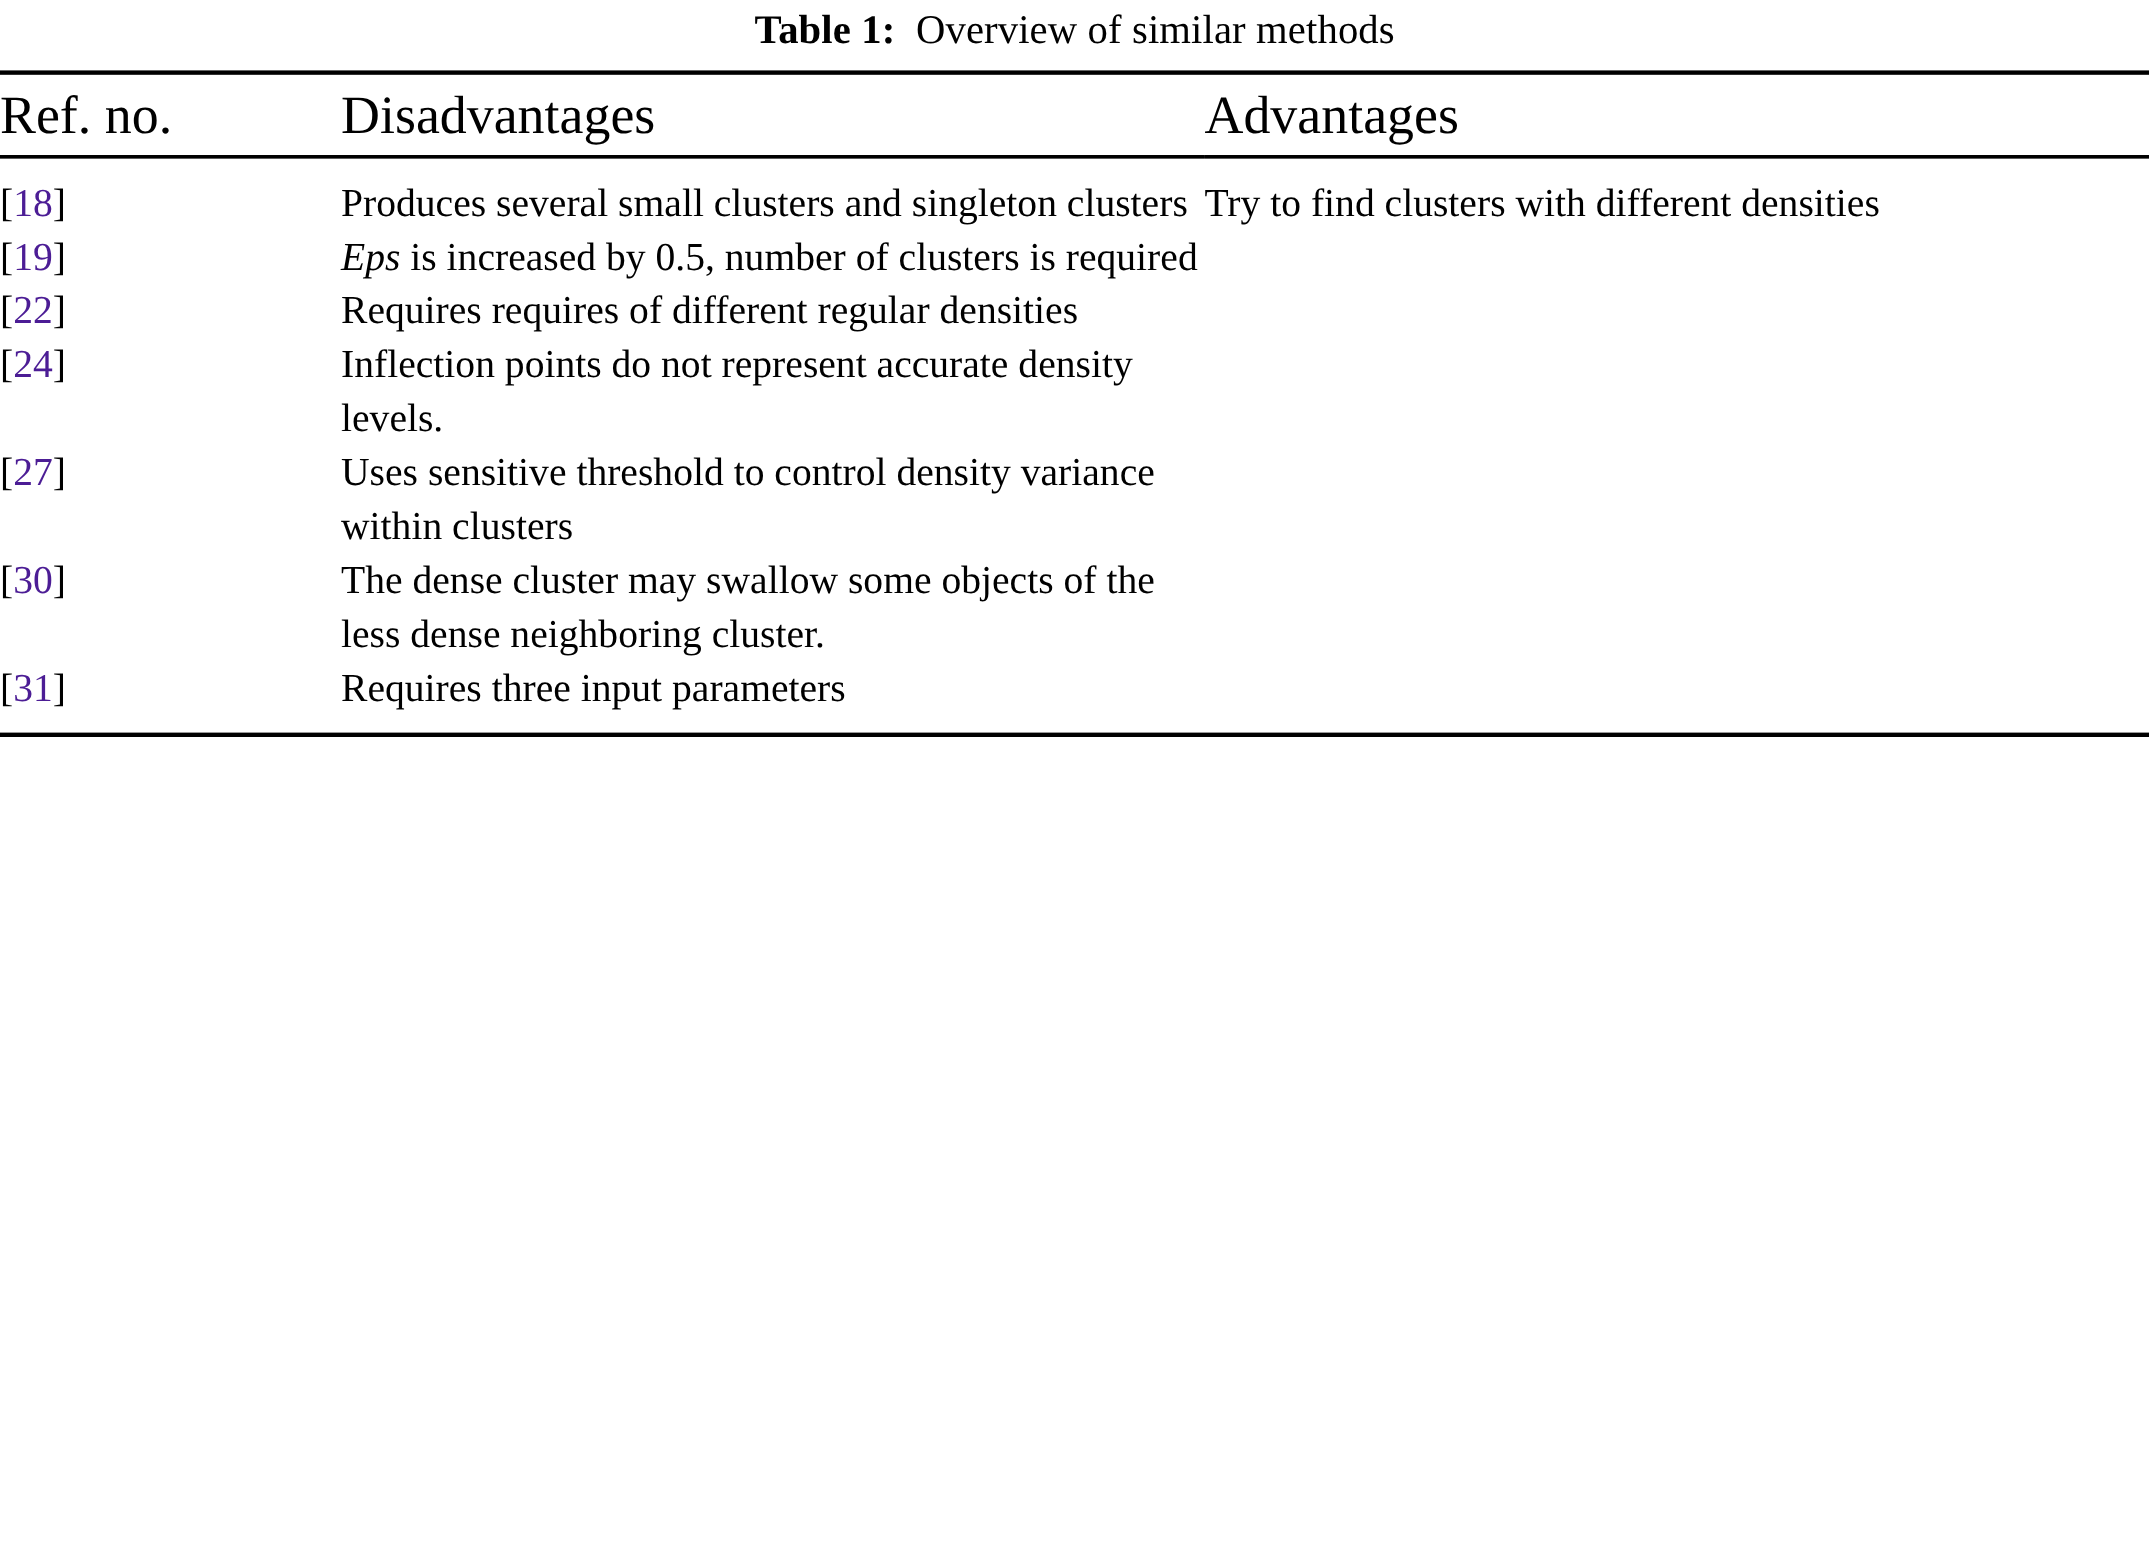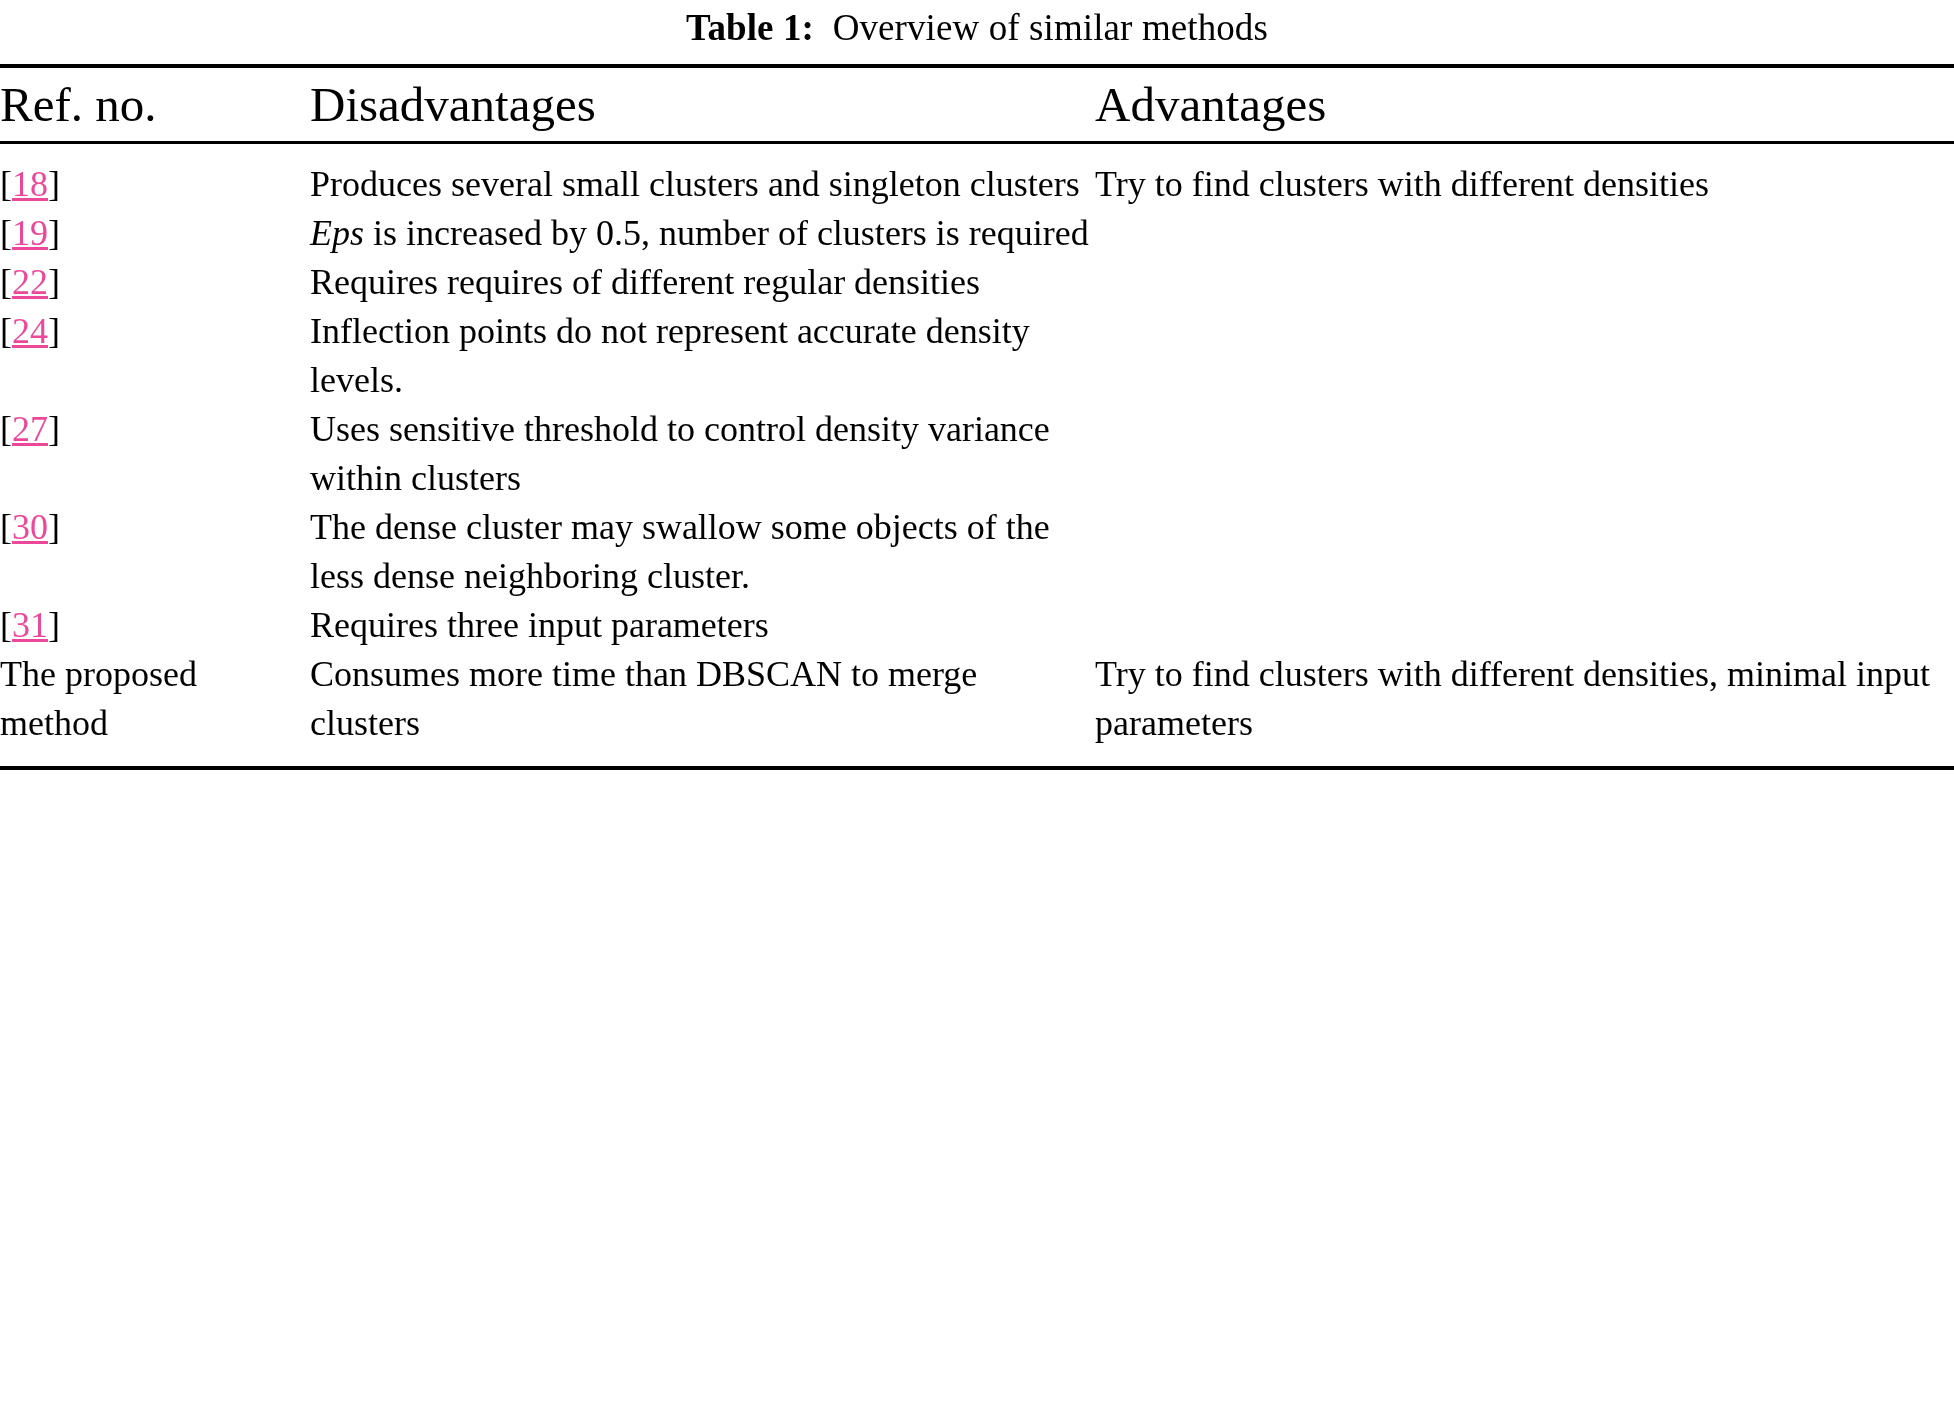--- a/index.html
+++ b/index.html
@@ -80,22 +80,21 @@
     line-height: 49px;
     padding-top: 0;
     padding-bottom: 0;
   }
   .body-row:first-child td { padding-top: 14px; }
   .body-row:last-child  td { padding-bottom: 16px; }
 
   .cell-pad-r { padding-right: 18px; }
 
   .refnum {
-    color: #ec4899;
-    text-decoration: underline;
+    color: #4c1d95;
   }
   .bracket {
     color: #000000;
   }
   em.it {
     font-style: italic;
   }
   .nowrap { white-space: nowrap; }
 </style>
 </head>
@@ -151,23 +150,18 @@
         <tr class="body-row">
           <td class="cell-pad-r"><span class="nowrap"><span class="bracket">[</span><span class="refnum">30</span><span class="bracket">]</span></span></td>
           <td class="cell-pad-r"><span>The dense cluster may swallow some objects of the less dense neighboring cluster.</span></td>
           <td><span></span></td>
         </tr>
         <tr class="body-row">
           <td class="cell-pad-r"><span class="nowrap"><span class="bracket">[</span><span class="refnum">31</span><span class="bracket">]</span></span></td>
           <td class="cell-pad-r"><span>Requires three input parameters</span></td>
           <td><span></span></td>
         </tr>
-        <tr class="body-row">
-          <td class="cell-pad-r" style="padding-bottom: 18px;"><span>The proposed method</span></td>
-          <td class="cell-pad-r" style="padding-bottom: 18px;"><span>Consumes more time than DBSCAN to merge clusters</span></td>
-          <td style="padding-bottom: 18px;"><span>Try to find clusters with different densities, minimal input parameters</span></td>
-        </tr>
       </tbody>
   </table>
 
   <div class="rule-bottom"></div>
 
 </div>
 
 </body></html>

